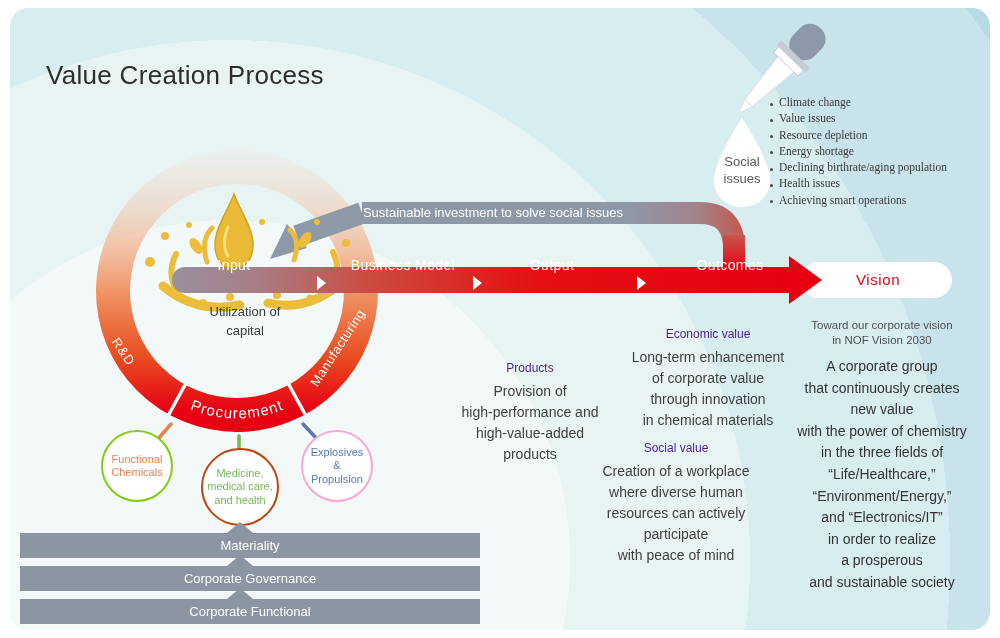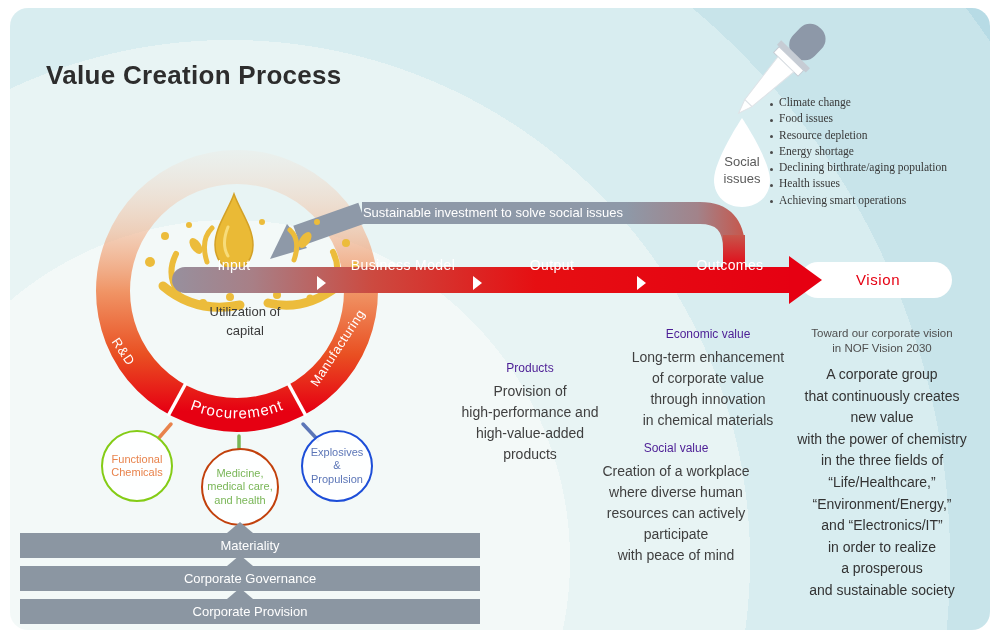--- a/index.html
+++ b/index.html
@@ -6,46 +6,46 @@
   .stage{position:relative;width:1000px;height:638px;background:#fff;overflow:hidden;
          font-family:"Liberation Sans","DejaVu Sans",sans-serif;}
   .bg{position:absolute;left:10px;top:8px;width:980px;height:622px;border-radius:18px;
       background:radial-gradient(circle at 220px 552px,
         #f3f9f8 0 340px,#e8f4f4 340px 520px,#d8edf0 520px 720px,
         #c8e4ea 720px 920px,#b7dbe5 920px);}
   .art{position:absolute;left:0;top:0;}
   .abs{position:absolute;}
   .pre{white-space:pre-line;}
   .ctr{text-align:center;}
-  .title{font-size:26px;font-weight:700;color:#2d2d2d;letter-spacing:.3px;}
+  .title{font-size:26px;font-weight:400;color:#2d2d2d;letter-spacing:.3px;}
   .stage-label{top:252px;height:18px;line-height:26px;transform:translateX(-50%);
                color:#fff;font-size:14px;letter-spacing:.4px;}
   .vision-label{top:262px;height:36px;line-height:36px;transform:translateX(-50%);
                 color:#e60012;font-size:15px;font-weight:500;letter-spacing:.6px;}
   .sep{top:276px;width:0;height:0;border-top:7px solid transparent;
        border-bottom:7px solid transparent;border-left:9px solid #fff;}
   .inv-label{top:202px;height:21px;line-height:21px;transform:translateX(-50%);
              color:#fff;font-size:13px;}
   .util{left:160px;top:302px;width:170px;font-size:13px;line-height:19px;color:#3a3a3a;}
   .drop-label{left:702px;top:153px;width:80px;font-size:13px;line-height:17px;color:#5a5a5a;}
   .issues{left:770px;top:96px;width:225px;font-family:Liberation Serif, serif;}
   .issue-row{display:flex;align-items:flex-start;height:16.3px;font-size:11.5px;color:#383838;}
   .dot{flex:0 0 3px;width:3px;height:3px;border-radius:50%;background:#4a4a4a;margin:6.5px 6px 0 0;}
   .field{border-radius:50%;background:rgba(255,255,255,.92);display:flex;align-items:center;
          justify-content:center;font-size:11px;line-height:13.5px;text-align:center;}
   .field-orange{left:101px;top:430px;width:68px;height:68px;border:2px solid #84cc16;color:#e8834c;}
   .field-green{left:201px;top:448px;width:74px;height:74px;border:2px solid #c2410c;color:#79b657;}
-  .field-blue{left:301px;top:430px;width:68px;height:68px;border:2px solid #1d4ed8;color:#5c76b7;}
+  .field-blue{left:301px;top:430px;width:68px;height:68px;border:2px solid #f9a8d4;color:#5c76b7;}
   .fbar{left:20px;width:460px;height:25px;background:#8b96a2;color:#fff;font-size:13px;
         line-height:25px;text-align:center;}
   .ftri{left:227px;width:0;height:0;border-left:13px solid transparent;
         border-right:13px solid transparent;border-bottom:11px solid #8b96a2;}
   .blk-head{font-size:12px;font-weight:500;color:#4c1d95;margin:0 0 6px 0;}
   .blk-body{font-size:14px;color:#3f3f3f;line-height:21px;margin:0;}
-  .vis-sub{font-size:11.5px;color:#4f4f4f;line-height:15px;margin:12px 0 8px 0;text-align:center;}
+  .vis-sub{font-size:11.5px;color:#4f4f4f;line-height:15px;margin:4px 0 8px 0;text-align:center;}
   .vis-body{font-size:14px;color:#333;line-height:21.6px;margin:0;}
 </style>
 </head>
 <body>
 
 <div class="stage">
   <div class="bg"></div>
 
   <svg class="art" width="1000" height="638" viewBox="0 0 1000 638">
     <defs>
@@ -158,21 +158,21 @@
   <div class="abs drop-label pre ctr">Social
 issues</div>
 
   <div class="abs issues">
     <div class="issue-row">
         <span class="dot"></span>
         <span>Climate change</span>
       </div>
     <div class="issue-row">
         <span class="dot"></span>
-        <span>Food issues</span>
+        <span>Value issues</span>
       </div>
     <div class="issue-row">
         <span class="dot"></span>
         <span>Resource depletion</span>
       </div>
     <div class="issue-row">
         <span class="dot"></span>
         <span>Energy shortage</span>
       </div>
     <div class="issue-row">
@@ -196,21 +196,21 @@
 and health</div>
   <div class="abs field field-blue pre">Explosives
 &amp;
 Propulsion</div>
 
   <div class="abs ftri" style="top:522px;"></div>
   <div class="abs fbar" style="top:533px;">Materiality</div>
   <div class="abs ftri" style="top:555px;"></div>
   <div class="abs fbar" style="top:566px;">Corporate Governance</div>
   <div class="abs ftri" style="top:588px;"></div>
-  <div class="abs fbar" style="top:599px;">Corporate Provision</div>
+  <div class="abs fbar" style="top:599px;">Corporate Functional</div>
 
   <div class="abs ctr" style="left:410px;top:361px;width:240px;">
     <p class="blk-head">Products</p>
     <p class="blk-body pre">Provision of
 high-performance and
 high-value-added
 products</p>
   </div>
 
   <div class="abs ctr" style="left:588px;top:327px;width:240px;">

